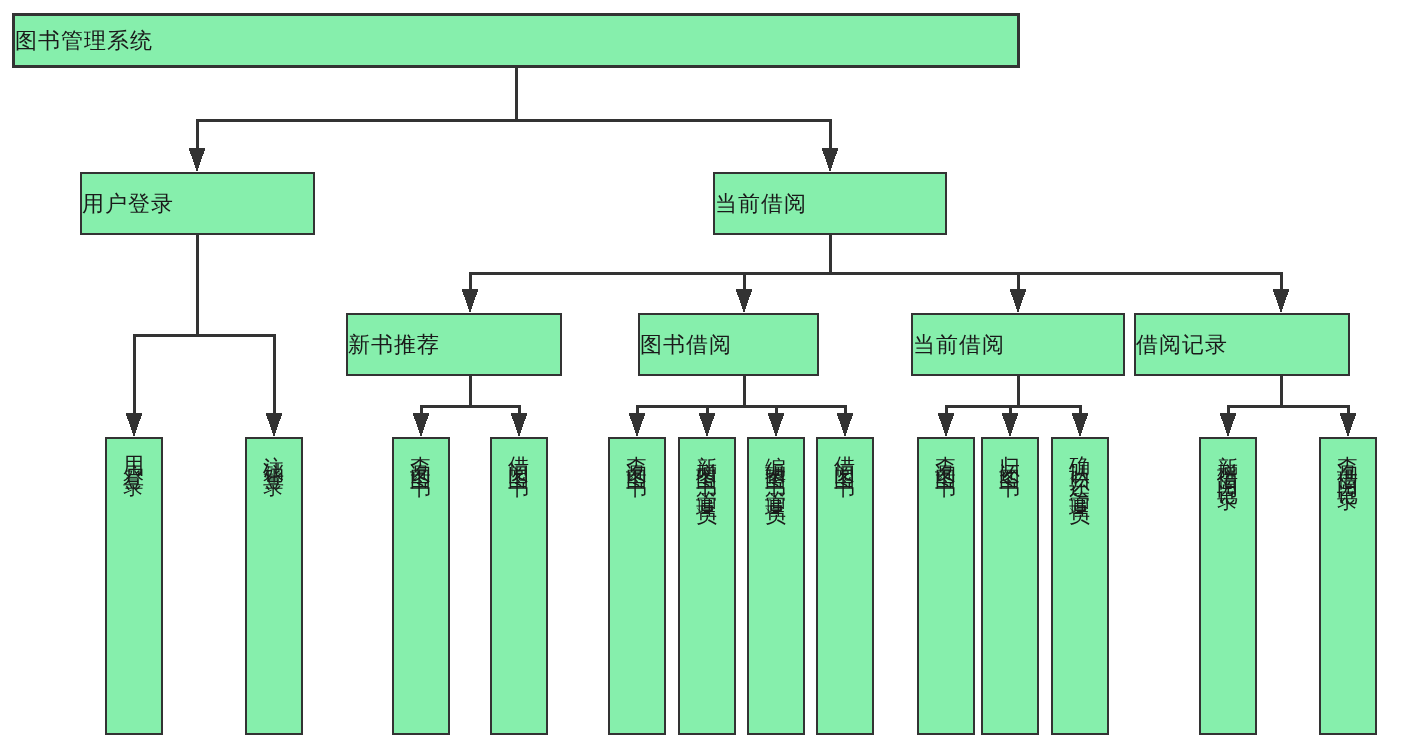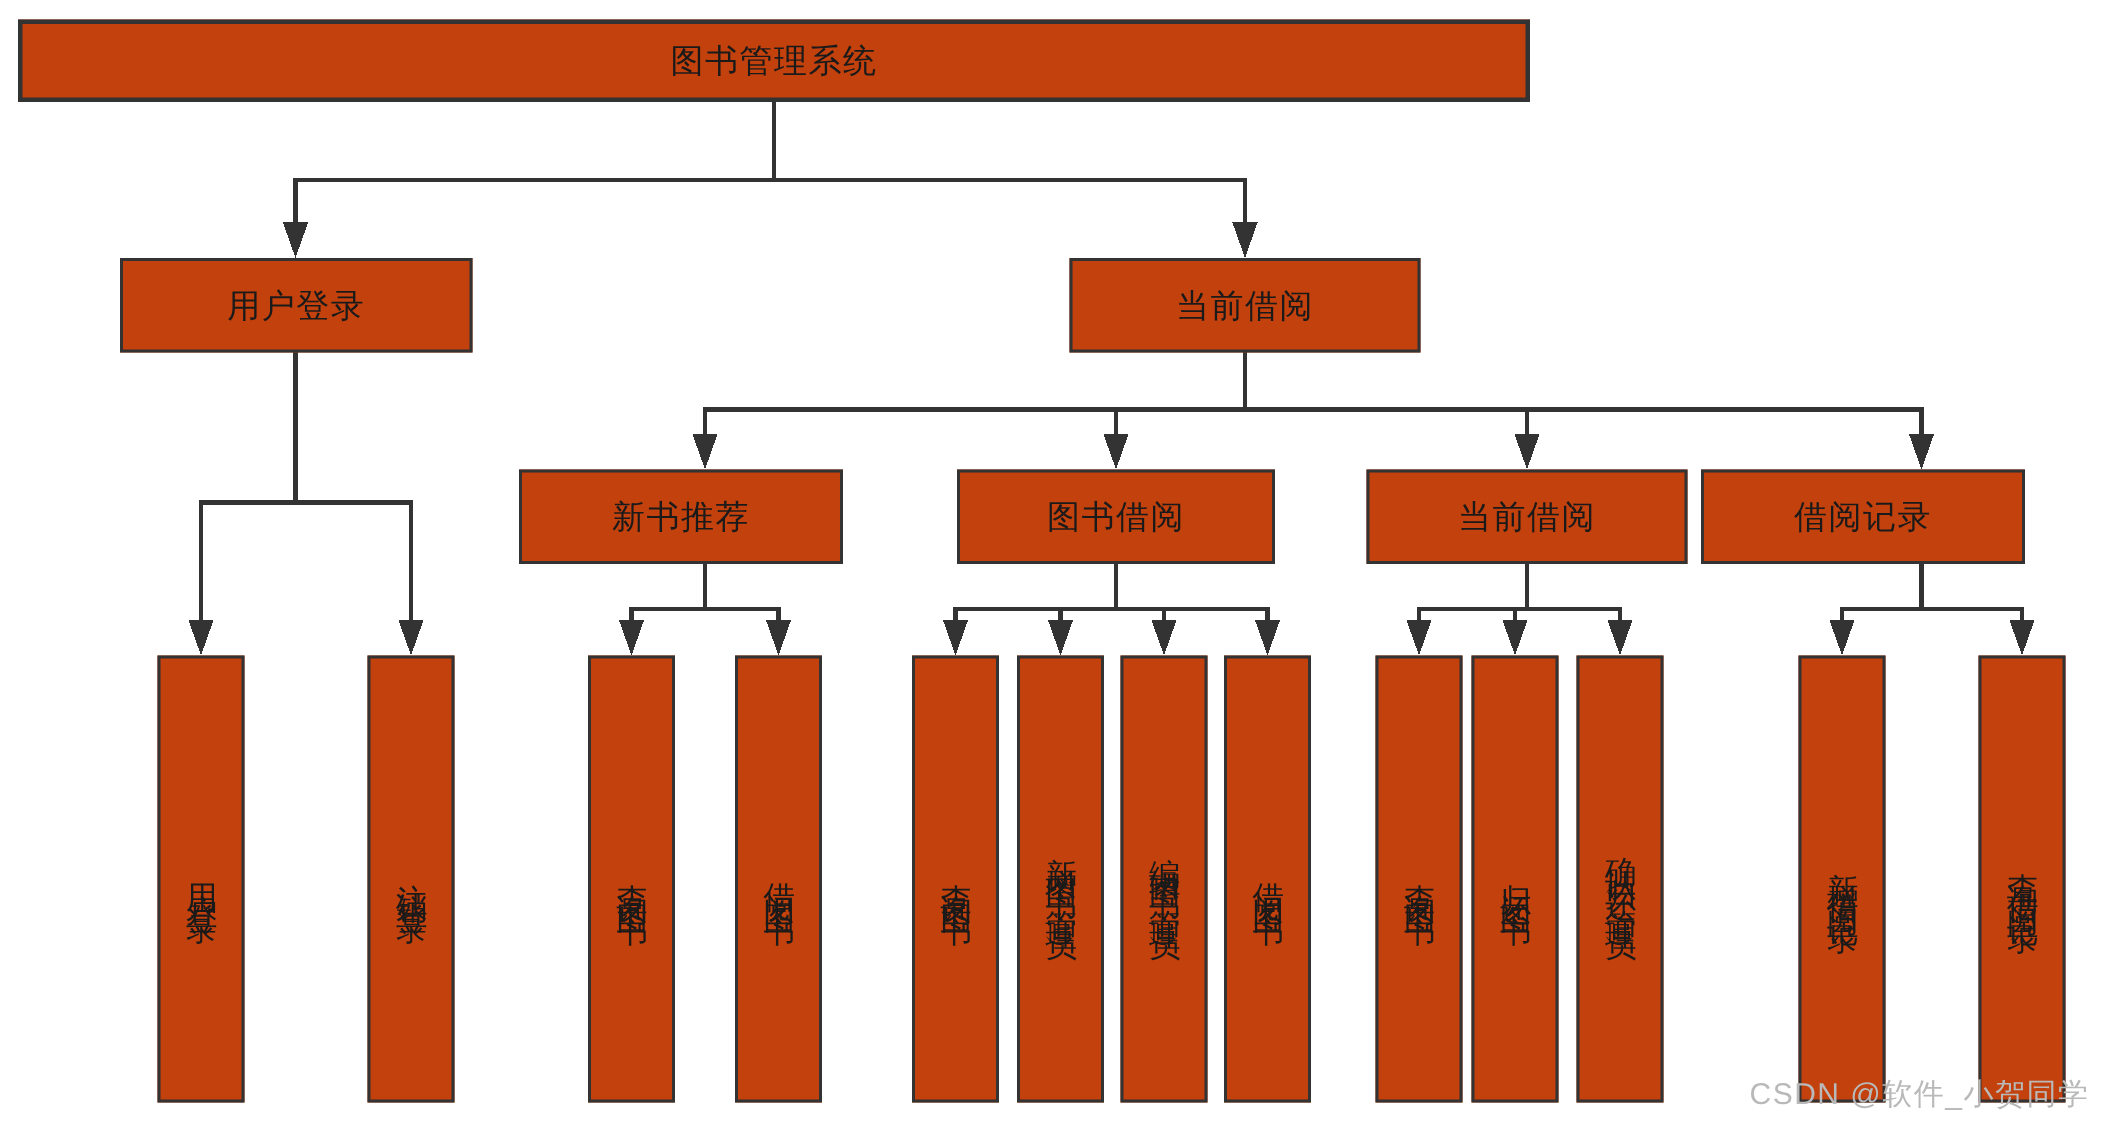--- a/index.html
+++ b/index.html
@@ -4,22 +4,22 @@
 <style>
   html,body{margin:0;padding:0;background:#ffffff;}
   .canvas{
     position:relative;width:1405px;height:747px;background:#ffffff;overflow:hidden;
     font-family:"Liberation Sans","DejaVu Sans",sans-serif;color:#1a1a1a;
   }
   .connectors{position:absolute;left:0;top:0;width:1405px;height:747px;}
   .connectors path{stroke:#333333;stroke-width:3;fill:none;}
   .connectors polygon{fill:#333333;stroke:none;}
   .box{
-    position:absolute;box-sizing:border-box;background:#c2410c;border:2px solid #333333;
-    display:flex;align-items:center;justify-content:center;
+    position:absolute;box-sizing:border-box;background:#86efac;border:2px solid #333333;
+    display:flex;align-items:center;justify-content:flex-start;
     font-size:22px;letter-spacing:1px;white-space:nowrap;
   }
   .root{border-width:3px;font-size:22px;}
   .leaf{
     writing-mode:vertical-rl;text-orientation:mixed;
     letter-spacing:7px;font-size:21px;line-height:1;
     white-space:normal;
   }
   .watermark{
     position:absolute;right:12px;bottom:4px;
@@ -108,21 +108,21 @@
   <div class="box" style="left:80px;top:172px;width:235px;height:63px">
     <span>用户登录</span>
   </div>
   <div class="box" style="left:713px;top:172px;width:234px;height:63px">
     <span>当前借阅</span>
   </div>
 
   <div class="box" style="left:346px;top:313px;width:216px;height:63px">
     <span>新书推荐</span>
   </div>
-  <div class="box" style="left:638px;top:313px;width:212px;height:63px">
+  <div class="box" style="left:638px;top:313px;width:181px;height:63px">
     <span>图书借阅</span>
   </div>
   <div class="box" style="left:911px;top:313px;width:214px;height:63px">
     <span>当前借阅</span>
   </div>
   <div class="box" style="left:1134px;top:313px;width:216px;height:63px">
     <span>借阅记录</span>
   </div>
 
   <div class="box leaf" style="left:105px;top:437px;width:58px;height:298px">
@@ -162,14 +162,13 @@
     <span>确认归还（管理员）</span>
   </div>
 
   <div class="box leaf" style="left:1199px;top:437px;width:58px;height:298px">
     <span>新增借阅记录</span>
   </div>
   <div class="box leaf" style="left:1319px;top:437px;width:58px;height:298px">
     <span>查询借阅记录</span>
   </div>
 
-  <div class="watermark">CSDN @软件_小贺同学</div>
 </div>
 
 </body></html>

